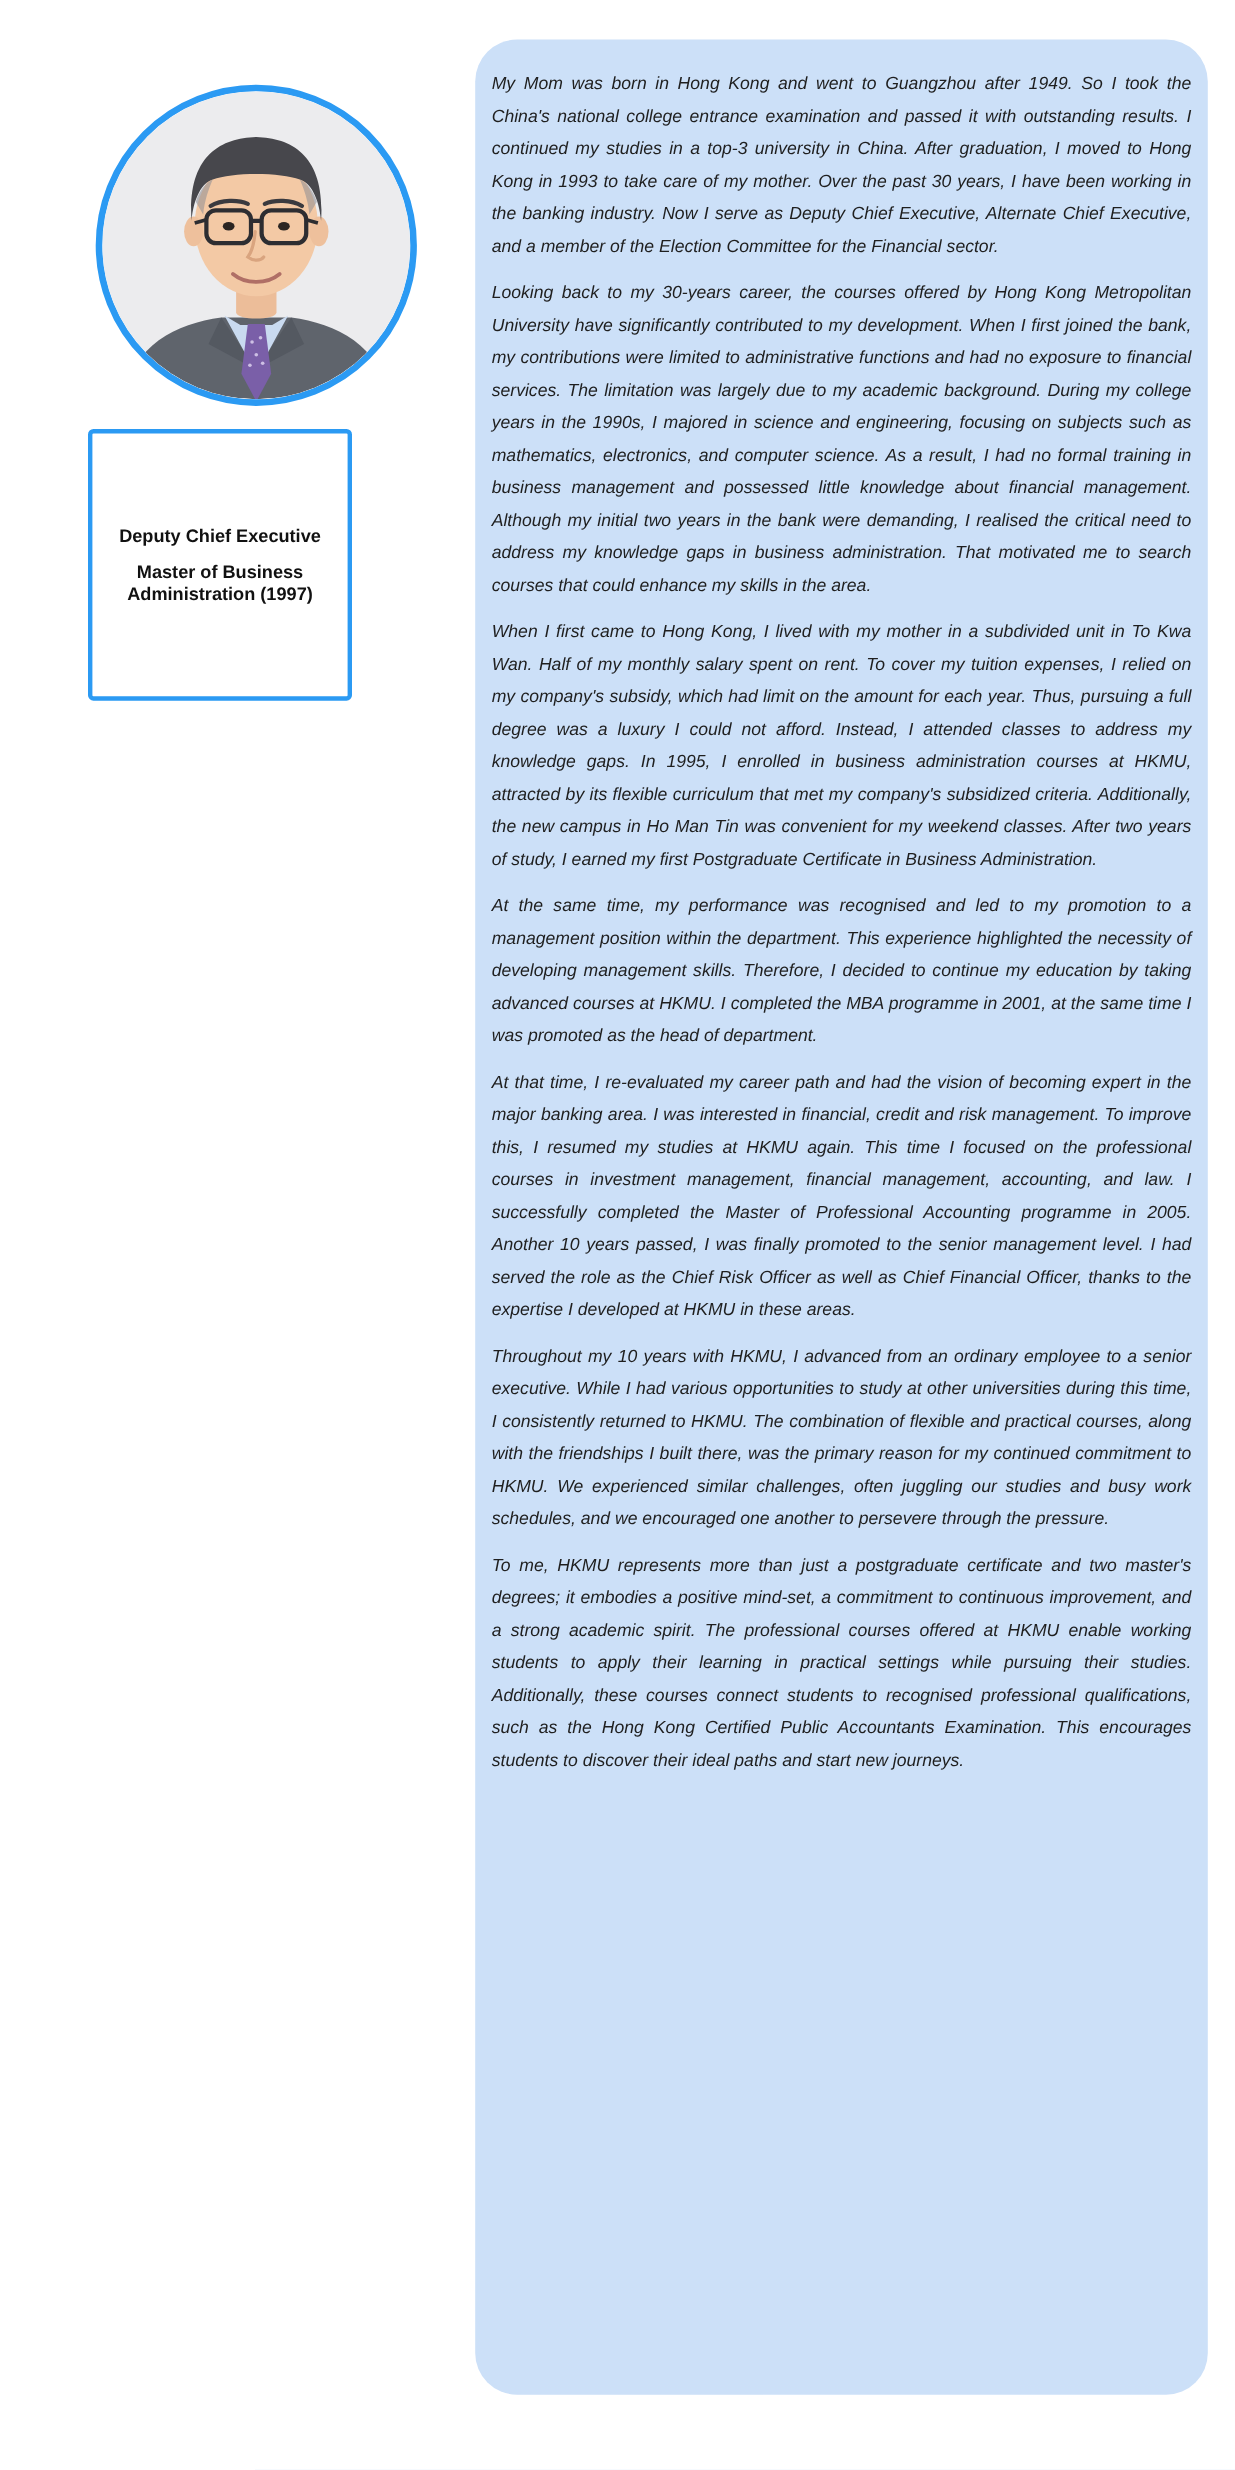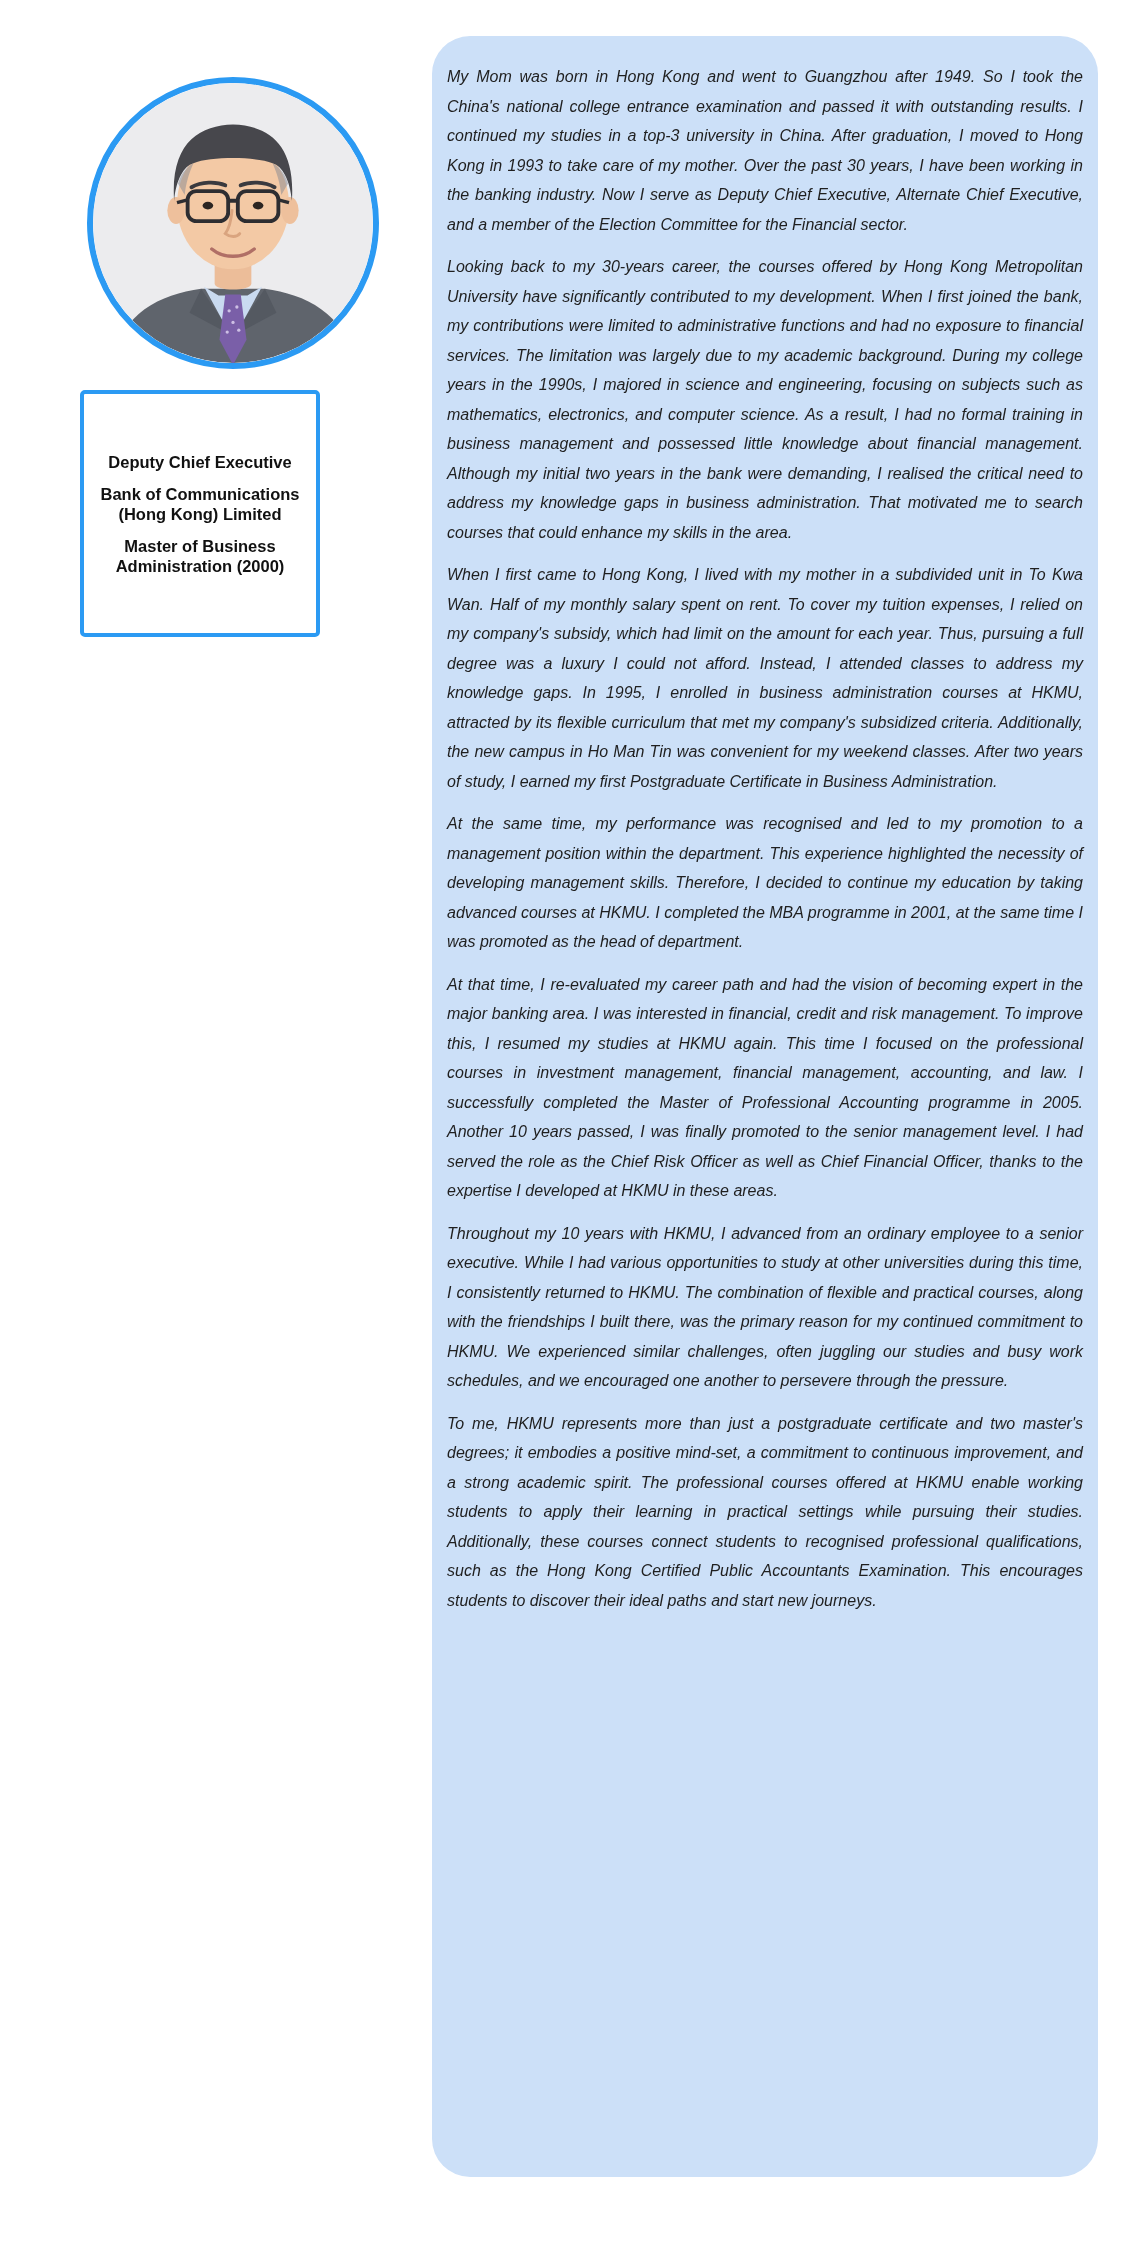--- a/index.html
+++ b/index.html
@@ -142,22 +142,21 @@
 
         <path d="M144,132 C143,143 141,151 137,156 C142,160 149,160 152,156" stroke="#d9a47f" stroke-width="3" fill="none" stroke-linecap="round"></path>
 
         <path d="M123,172 C135,182 155,182 167,172" stroke="#b06f66" stroke-width="3.5" fill="none" stroke-linecap="round"></path>
       </g>
     </svg>
   </div>
 
   <div class="credentials-box">
     <div class="credential-item">Deputy Chief Executive</div>
-    <div class="credential-item">Bank of Communications (Hong Kong) Limited</div>
-    <div class="credential-item">Master of Business Administration (2000)</div>
+    <div class="credential-item">Master of Business Administration (1997)</div>
   </div>
 
   <div class="testimonial-bubble">
     <p>My Mom was born in Hong Kong and went to Guangzhou after 1949. So I took the China's national college entrance examination and passed it with outstanding results. I continued my studies in a top-3 university in China. After graduation, I moved to Hong Kong in 1993 to take care of my mother. Over the past 30 years, I have been working in the banking industry. Now I serve as Deputy Chief Executive, Alternate Chief Executive, and a member of the Election Committee for the Financial sector.</p>
     <p>Looking back to my 30-years career, the courses offered by Hong Kong Metropolitan University have significantly contributed to my development. When I first joined the bank, my contributions were limited to administrative functions and had no exposure to financial services. The limitation was largely due to my academic background. During my college years in the 1990s, I majored in science and engineering, focusing on subjects such as mathematics, electronics, and computer science. As a result, I had no formal training in business management and possessed little knowledge about financial management. Although my initial two years in the bank were demanding, I realised the critical need to address my knowledge gaps in business administration. That motivated me to search courses that could enhance my skills in the area.</p>
     <p>When I first came to Hong Kong, I lived with my mother in a subdivided unit in To Kwa Wan. Half of my monthly salary spent on rent. To cover my tuition expenses, I relied on my company's subsidy, which had limit on the amount for each year. Thus, pursuing a full degree was a luxury I could not afford. Instead, I attended classes to address my knowledge gaps. In 1995, I enrolled in business administration courses at HKMU, attracted by its flexible curriculum that met my company's subsidized criteria. Additionally, the new campus in Ho Man Tin was convenient for my weekend classes. After two years of study, I earned my first Postgraduate Certificate in Business Administration.</p>
     <p>At the same time, my performance was recognised and led to my promotion to a management position within the department. This experience highlighted the necessity of developing management skills.  Therefore, I decided to continue my education by taking advanced courses at HKMU. I completed the MBA programme in 2001, at the same time I was promoted as the head of department.</p>
     <p>At that time, I re-evaluated my career path and had the vision of becoming expert in the major banking area.  I was interested in financial, credit and risk management. To improve this, I resumed my studies at HKMU again. This time I focused on the professional courses in investment management, financial management, accounting, and law. I successfully completed the Master of Professional Accounting programme in 2005. Another 10 years passed, I was finally promoted to the senior management level.  I had served the role as the Chief Risk Officer as well as Chief Financial Officer, thanks to the expertise I developed at HKMU in these areas.</p>
     <p>Throughout my 10 years with HKMU, I advanced from an ordinary employee to a senior executive. While I had various opportunities to study at other universities during this time, I consistently returned to HKMU. The combination of flexible and practical courses, along with the friendships I built there, was the primary reason for my continued commitment to HKMU. We experienced similar challenges, often juggling our studies and busy work schedules, and we encouraged one another to persevere through the pressure.</p>
     <p>To me, HKMU represents more than just a postgraduate certificate and two master's degrees; it embodies a positive mind-set, a commitment to continuous improvement, and a strong academic spirit. The professional courses offered at HKMU enable working students to apply their learning in practical settings while pursuing their studies. Additionally, these courses connect students to recognised professional qualifications, such as the Hong Kong Certified Public Accountants Examination. This encourages students to discover their ideal paths and start new journeys.</p>

